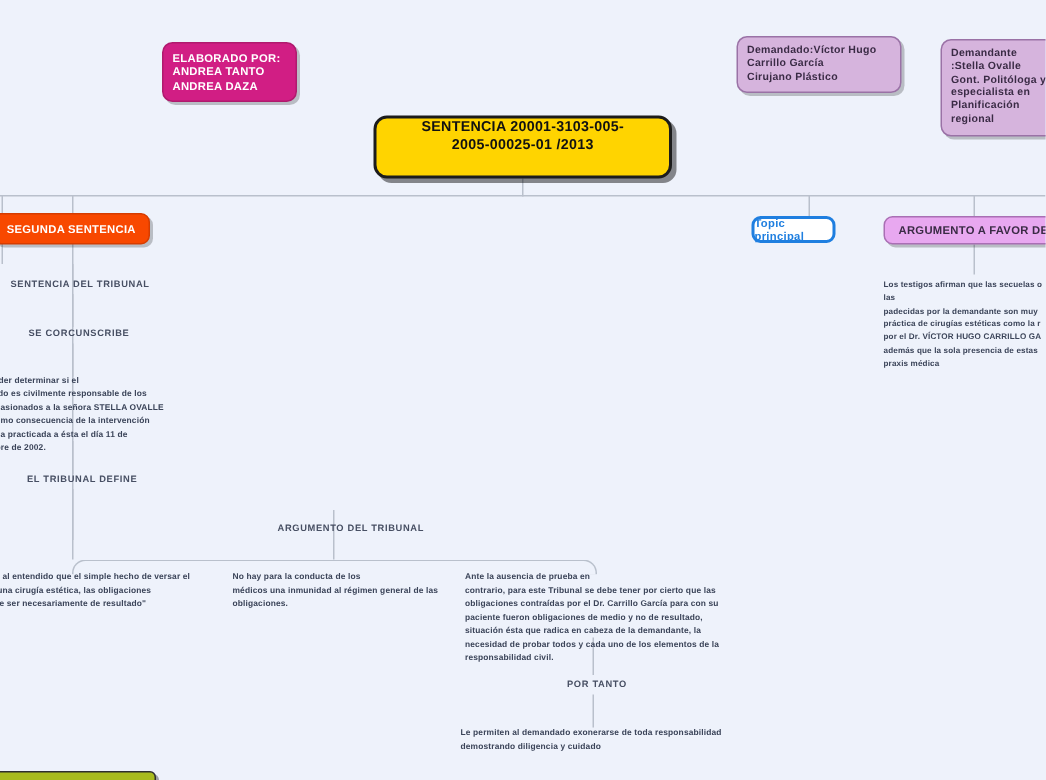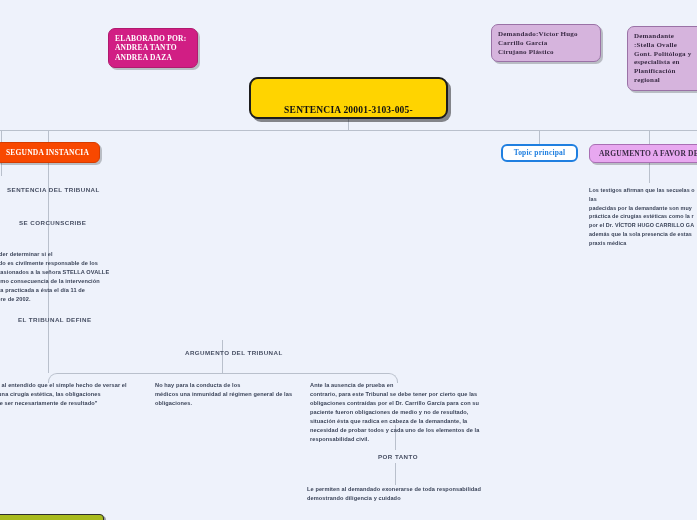--- a/index.html
+++ b/index.html
@@ -19,21 +19,20 @@
   .curve{position:absolute;border:1px solid #b9c0cc;border-bottom:none;background:transparent;}
 
   
   .node{
     position:absolute;
     box-sizing:border-box;
     border-radius:6px;
     font-weight:bold;
     line-height:1.25;
     letter-spacing:.2px;
-    font-family:Liberation Serif, serif;
   }
 
   
   .box-authors{
     left:108px;top:28px;width:90px;min-height:36px;
     background:#d11e84;
     border:1px solid #b01a6e;
     border-radius:7px;
     color:#ffffff;
     font-size:7.5px;
@@ -42,21 +41,21 @@
   }
 
   
   .box-sentence{
     left:249px;top:77px;width:199px;height:42px;
     background:#ffd400;
     border:2px solid #1c1c1c;
     border-radius:9px;
     color:#111111;
     font-size:9.5px;
-    display:flex;align-items:flex-end;justify-content:center;text-align:center;
+    display:flex;align-items:flex-start;justify-content:center;text-align:center;
     box-shadow:3px 3px 0 rgba(0,0,0,.45);
     padding:0 8px;
     box-sizing:border-box;
   }
   .box-sentence span{display:block;}
 
   
   .box-party{
     background:#d6b4dd;
     border:1px solid #9a72a6;
@@ -77,21 +76,21 @@
     border-radius:6px;
     color:#ffffff;
     font-size:7.5px;
     display:flex;align-items:center;justify-content:center;
     box-shadow:2px 2px 0 rgba(0,0,0,.22);
     box-sizing:border-box;
   }
 
   
   .box-topic{
-    left:501px;top:144px;width:77px;height:18px;
+    left:501px;top:144px;width:56px;height:18px;
     background:#ffffff;
     border:2px solid #1f7fe0;
     border-radius:6px;
     color:#1f7fe0;
     font-size:7.5px;
     display:flex;align-items:center;justify-content:center;
     box-sizing:border-box;
   }
 
   
@@ -179,40 +178,41 @@
 
   <div class="node box-authors">
     <div>ELABORADO POR:</div>
     <div>ANDREA TANTO</div>
     <div>ANDREA DAZA</div>
   </div>
 
   <div class="node box-sentence">
     <div>
       <span>SENTENCIA 20001-3103-005-</span>
+      <span>2005-00025-01 /2013</span>
     </div>
   </div>
 
   <div class="node box-party box-defendant">
     <div>Demandado:Víctor Hugo</div>
     <div>Carrillo García</div>
     <div>Cirujano Plástico</div>
   </div>
 
   <div class="node box-party box-plaintiff">
     <div>Demandante</div>
     <div>:Stella  Ovalle</div>
     <div>Gont. Politóloga y</div>
     <div>especialista en</div>
     <div>Planificación</div>
     <div>regional</div>
   </div>
 
   <div class="node box-orange">
-    <span>SEGUNDA INSTANCIA</span>
+    <span>SEGUNDA SENTENCIA</span>
   </div>
 
   <div class="node box-topic">
     <span>Topic principal</span>
   </div>
 
   <div class="node box-argfav">
     <span>ARGUMENTO A FAVOR DE</span>
   </div>
 

